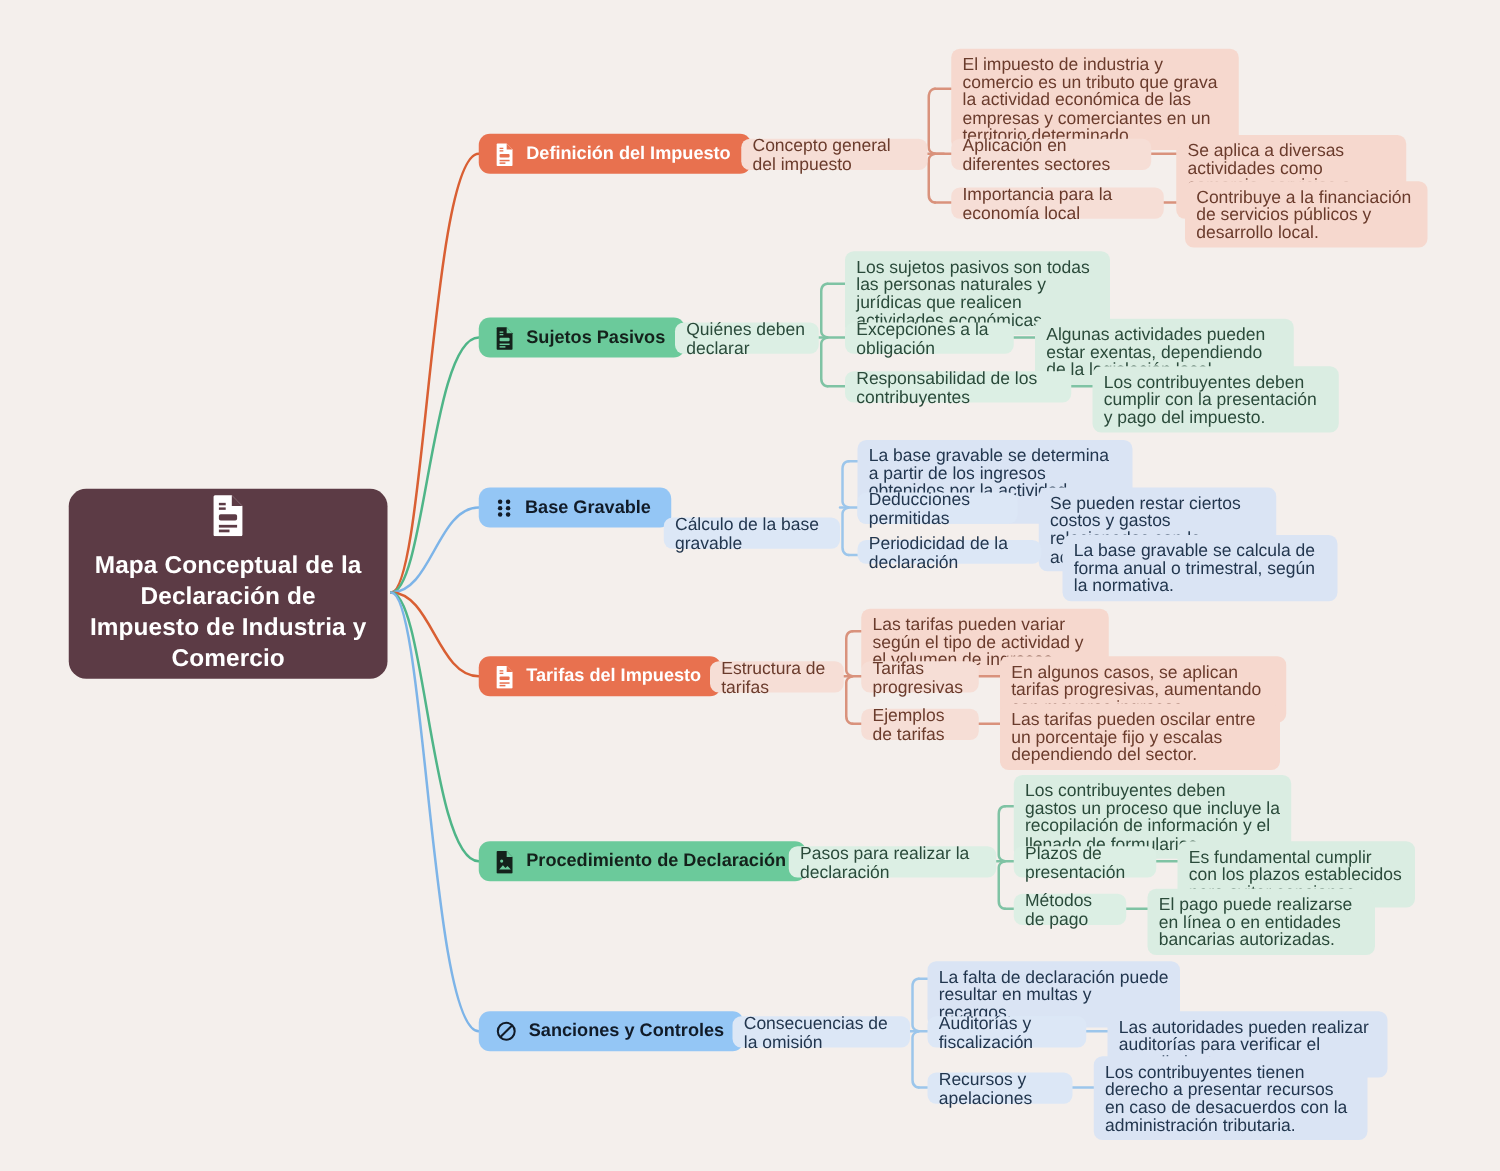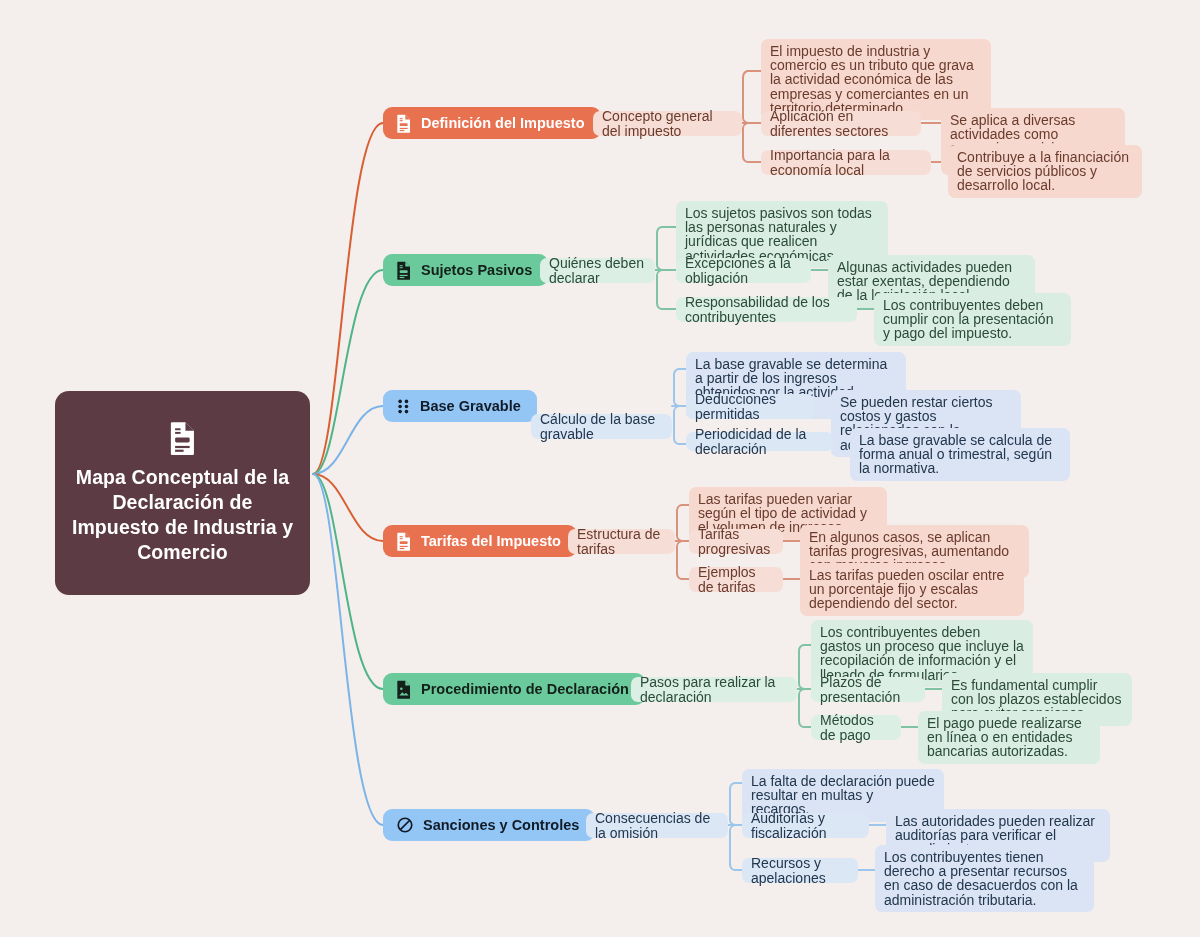--- a/index.html
+++ b/index.html
@@ -9,21 +9,21 @@
     font-family:"Liberation Sans", sans-serif;
     overflow:hidden;
     position:relative;
   }
   #canvas{position:absolute;inset:0;width:1200px;height:937px;}
   svg.links{position:absolute;left:0;top:0;width:1200px;height:937px;pointer-events:none;}
 
   
   .central{
     position:absolute;
-    left:55px;top:391px;width:255px;height:204px;
+    left:55px;top:391px;width:255px;height:152px;
     background:#5C3B45;
     border-radius:14px;
     display:flex;flex-direction:column;
     align-items:center;justify-content:center;
     color:#ffffff;
     box-sizing:border-box;
     padding:12px 14px;
   }
   .central .c-icon{margin-bottom:6px;display:block;}
   .central .c-title{

